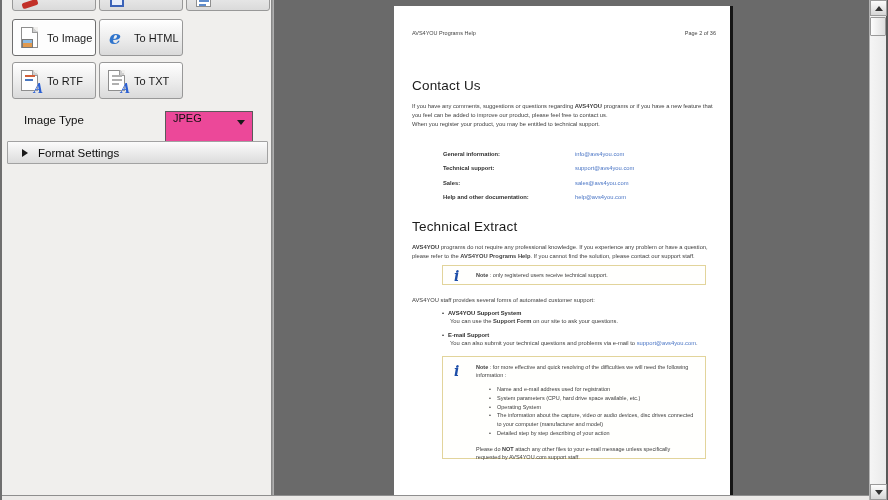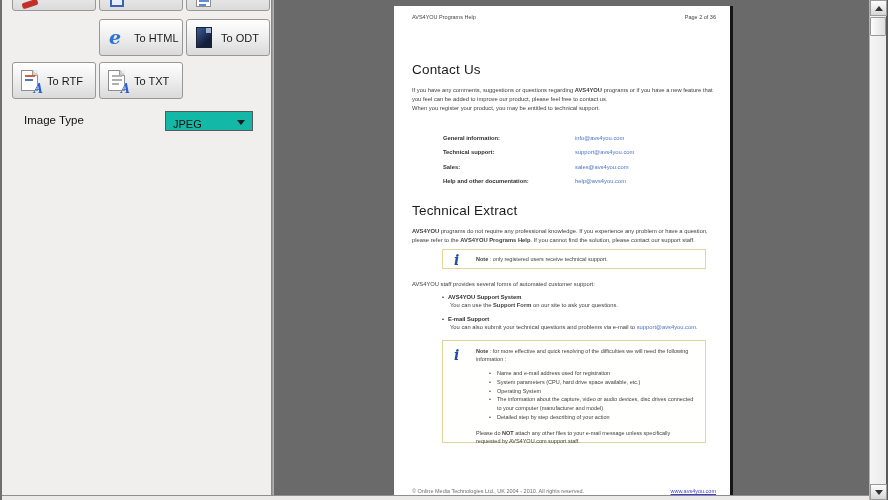--- a/index.html
+++ b/index.html
@@ -41,32 +41,32 @@
   .epub-circle { position:absolute; left:1px; top:2px; width:19px; height:19px; border-radius:50%;
     background:radial-gradient(circle at 35% 30%,#90d47b,#3c9f2c); border:1px solid #2f8022;
     color:#fff; font:bold 13px "Liberation Sans",sans-serif; text-align:center; line-height:18px; }
   .epub-circle::after { content:"e"; }
   .pdf-frag { position:absolute; left:2px; bottom:-2px; width:16px; height:6px; background:#c23028; border-radius:2px; transform:rotate(-18deg); }
   .word-frag { position:absolute; left:3px; bottom:-2px; width:14px; height:10px; border:2px solid #3a62b8; background:#e8eefb; }
   .doc-frag-sheet { position:absolute; left:2px; bottom:-2px; width:15px; height:10px; background:#fff; border:1px solid #8e8e8e; }
   .doc-frag-sheet .bl { position:absolute; left:2px; height:2px; background:#5f8ccc; }
 
   #filetype-label { position:absolute; left:22px; top:114px; font-size:11.5px; color:#111; }
-  #filetype-dd { position:absolute; left:163px; top:111px; width:88px; height:20px; background:#14b8a6;
-    border:1px solid #5a5a5a; font-size:11px; color:#111; display:flex; align-items:flex-end; padding-left:7px; cursor:pointer; }
+  #filetype-dd { position:absolute; left:163px; top:111px; width:88px; height:35px; background:#ec4899;
+    border:1px solid #5a5a5a; font-size:11px; color:#111; display:flex; align-items:flex-start; padding-left:7px; cursor:pointer; }
   .dd-arrow { position:absolute; right:7px; top:8px; width:0; height:0; border-left:4px solid transparent; border-right:4px solid transparent; border-top:5px solid #1a1a1a; }
 
   .section { position:absolute; left:5px; width:261px; height:23px; border:1px solid #a2a2a2; border-radius:1px;
     background:linear-gradient(#fbfbfb,#dcdcdc); display:flex; align-items:center; font-size:11.5px; color:#0d0d0d; cursor:pointer; }
   .tri { width:0; height:0; border-top:4px solid transparent; border-bottom:4px solid transparent; border-left:6px solid #1a1a1a; margin:0 10px 0 14px; }
 
   
   #preview { position:absolute; left:274px; top:0; width:595px; height:495px; background:#6a6a6a; }
   #page { position:absolute; left:120px; top:6px; width:339px; height:489px; background:#fff; border-right:3px solid #161616; }
-  #page .abs { position:absolute; }
+  #page .abs { position:absolute;margin-top:16px; }
   .tinytext { font-size:5.5px; color:#454545; }
   .ph-left { left:18px; top:8px; }
   .ph-right { right:14px; top:8px; }
   .doc-h1 { left:18px; font-size:13.5px; font-weight:400; color:#1b1b1b; letter-spacing:0.2px; }
   .body { left:18px; right:12px; font-size:5.8px; line-height:8.6px; color:#3d3d3d; }
   .crow { left:49px; right:12px; font-size:5.8px; color:#3d3d3d; }
   .crow .clabel { font-weight:bold; color:#2f2f2f; }
   .crow .clink { position:absolute; left:132px; top:0; }
   .doclink, .clink { color:#4a75c5; }
   .note { left:48px; width:264px; border:1px solid #e2d49b; background:#fffffd; }
@@ -115,31 +115,32 @@
     </div>
     <div class="fmt-btn" style="top:-26px;left:184px">
       <span class="icon">
         <span class="doc-frag-sheet">
             <span class="bl" style="top:2px;width:10px"></span>
             <span class="bl" style="top:6px;width:7px"></span>
           </span>
       </span>
     </div>
 
+    <div class="fmt-btn selected" style="top:19px;left:10px">
+      <span class="icon">
+          <span class="sheet"></span>
+          <span class="photo"></span>
+        </span>
+      <span class="lbl">To Image</span>
+    </div>
     <div class="fmt-btn" style="top:19px;left:97px">
       <span class="icon">
           <span class="e-glyph">e</span>
         </span>
       <span class="lbl">To HTML</span>
-    </div>
-    <div class="fmt-btn" style="top:19px;left:184px">
-      <span class="icon">
-          <span class="odt-doc"></span>
-        </span>
-      <span class="lbl">To ODT</span>
     </div>
 
     <div class="fmt-btn" style="top:62px;left:10px">
       <span class="icon">
         <span class="sheet">
             <span class="tline c1"></span>
             <span class="tline c2"></span>
           </span>
           <span class="a-glyph">A</span>
       </span>
@@ -156,20 +157,24 @@
       </span>
       <span class="lbl">To TXT</span>
     </div>
 
     <div id="filetype-label">Image Type</div>
     <div id="filetype-dd">
       <span>JPEG</span>
       <span class="dd-arrow"></span>
     </div>
 
+    <div class="section" style="top:141px">
+      <span class="tri"></span>
+      <span>Format Settings</span>
+    </div>
   </div>
 
   <div id="splitter"></div>
 
   <div id="preview">
     <div id="page">
 
       <div class="abs tinytext ph-left">AVS4YOU Programs Help</div>
       <div class="abs tinytext ph-right">Page 2 of 36</div>
 

